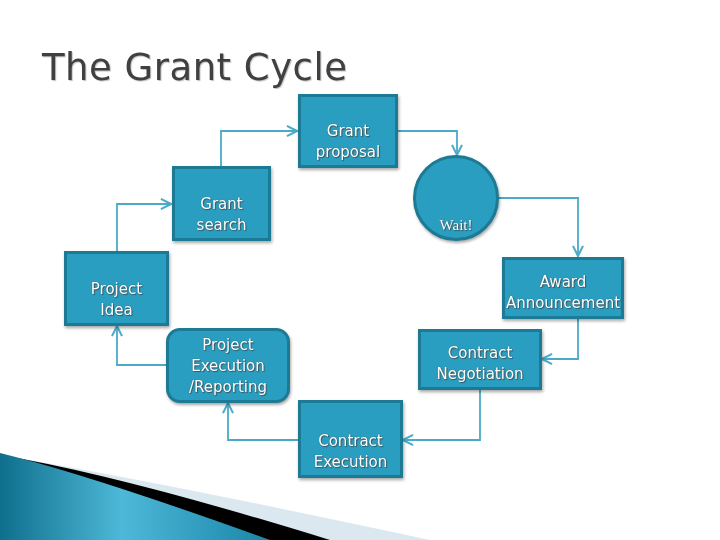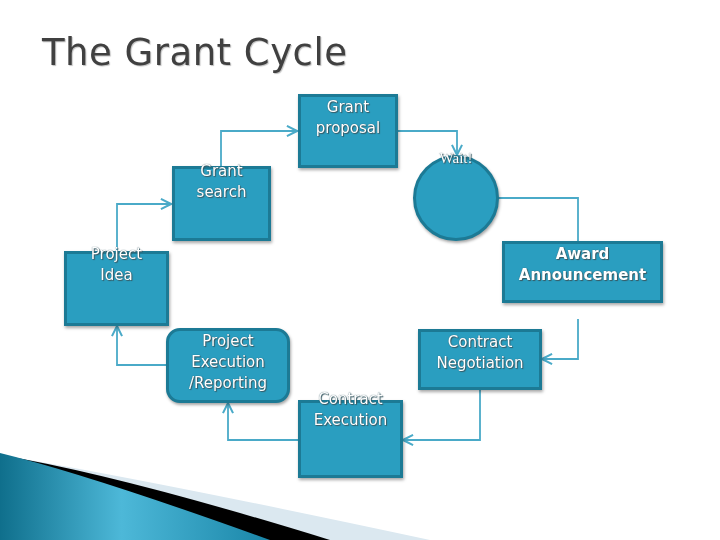--- a/index.html
+++ b/index.html
@@ -2,32 +2,32 @@
 <html><head>
   <meta charset="utf-8">
   <style>
     html, body { margin: 0; padding: 0; }
     body {
       width: 720px; height: 540px; position: relative; overflow: hidden;
       background: #ffffff;
       font-family: "DejaVu Sans", sans-serif;
     }
     .title {
-      position: absolute; left: 42px; top: 31px;
+      position: absolute; left: 42px; top: 46px;
       font-size: 37px; color: #404040; letter-spacing: 0.5px;
       font-family: "DejaVu Sans", sans-serif;
       text-shadow: 1px 1px 1px rgba(0,0,0,0.25);
     }
     svg.connectors { position: absolute; left: 0; top: 0; }
     .node {
       position: absolute; box-sizing: border-box;
       background: #2a9ec0;
       border: 3px solid #1c7a95;
       box-shadow: 1px 2px 3px rgba(0,0,0,0.35);
-      display: flex; align-items: flex-start; justify-content: center;
+      display: flex; align-items: flex-end; justify-content: center;
       text-align: center;
       color: #ffffff;
       font-family: "DejaVu Sans", sans-serif;
       font-size: 15px; line-height: 21px;
       text-shadow: 0 0 1px #2b4f5a, 1px 1px 1px #3a5a63;
       white-space: pre-line;
     }
     .node.rounded { border-radius: 14px; }
     .node.circle { border-radius: 50%; }
     .node span { padding-bottom: 2px; }
@@ -66,21 +66,21 @@
 
 <div class="node" style="left:298px; top:94px; width:100px; height:74px;">
   <span>Grant
 proposal</span>
 </div>
 
 <div class="node circle" style="left:413px; top:155px; width:86px; height:86px;font-family:Liberation Serif, serif;">
   <span style="margin-top:-10px;">Wait!</span>
 </div>
 
-<div class="node" style="left:502px; top:241px; width:161px; height:62px;font-weight:bold;">
+<div class="node" style="left:502px; top:257px; width:122px; height:62px;">
   <span>Award
 Announcement</span>
 </div>
 
 <div class="node" style="left:418px; top:329px; width:124px; height:61px;">
   <span>Contract
 Negotiation</span>
 </div>
 
 <div class="node" style="left:298px; top:400px; width:105px; height:78px;">

